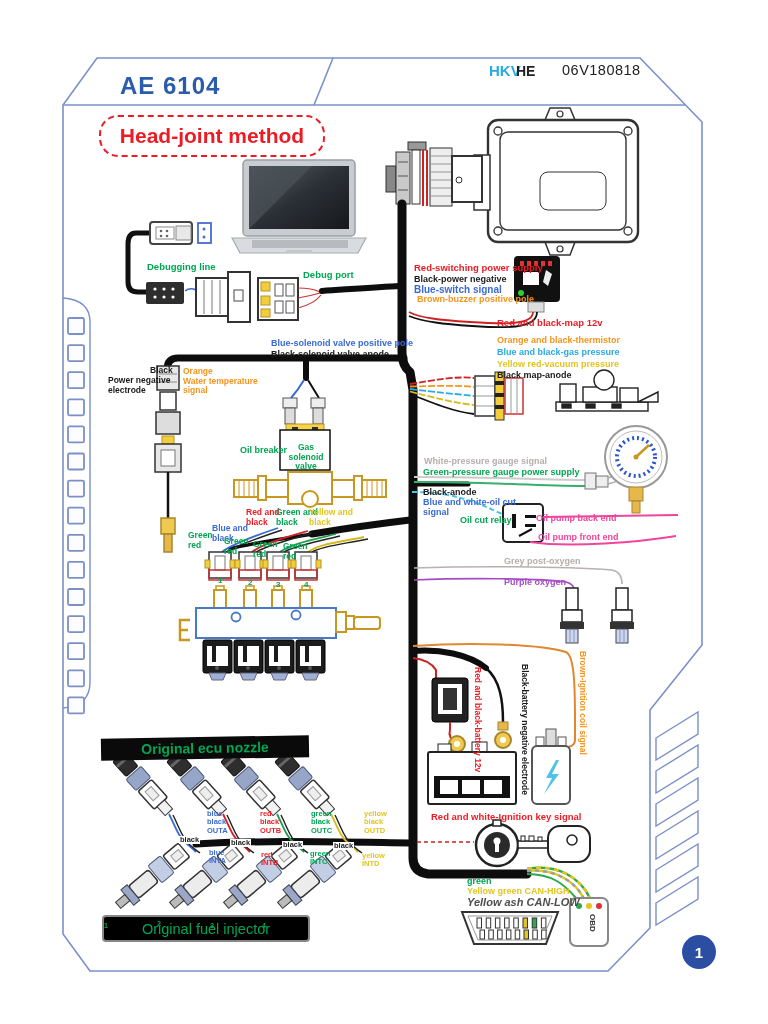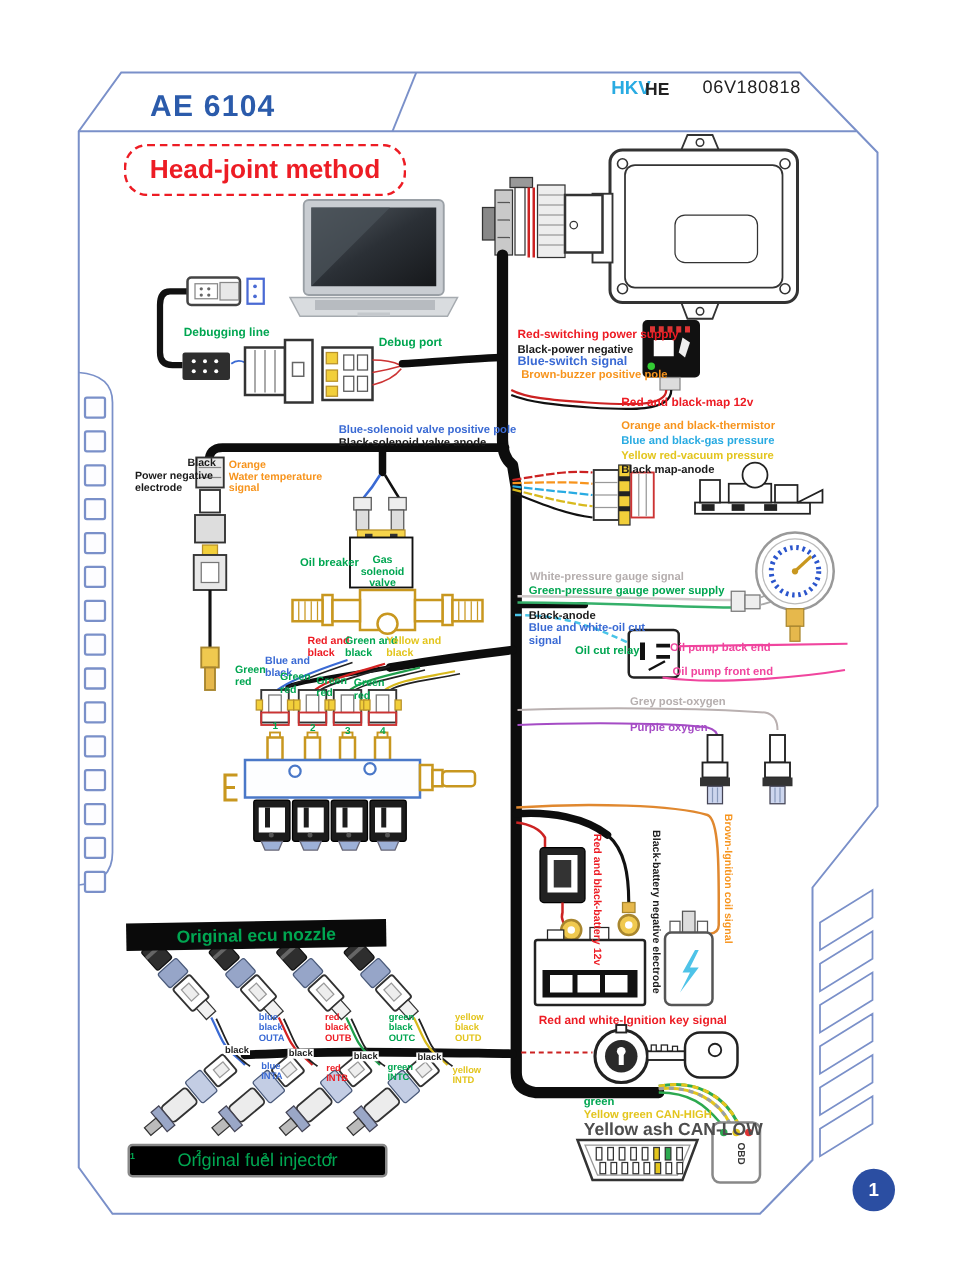--- a/index.html
+++ b/index.html
@@ -597,21 +597,21 @@
       <div class="lbl" style="left: 218px; top: 577px; color: rgb(0, 166, 81); font-size: 8px;">1</div>
       <div class="lbl" style="left: 248px; top: 579px; color: rgb(0, 166, 81); font-size: 8px;">2</div>
       <div class="lbl" style="left: 276px; top: 581px; color: rgb(0, 166, 81); font-size: 8px;">3</div>
       <div class="lbl" style="left: 304px; top: 581px; color: rgb(0, 166, 81); font-size: 8px;">4</div>
       <div class="lbl" style="left: 482px; top: 667px; color: rgb(237, 28, 36); font-size: 8.5px; transform: rotate(90deg); transform-origin: 0px 0px;">Red and black-battery 12v</div>
       <div class="lbl" style="left: 529px; top: 664px; color: rgb(26, 26, 26); font-size: 8.5px; transform: rotate(90deg); transform-origin: 0px 0px;">Black-battery negative electrode</div>
       <div class="lbl" style="left: 587px; top: 651px; color: rgb(247, 148, 29); font-size: 8.5px; transform: rotate(90deg); transform-origin: 0px 0px;">Brown-Ignition coil signal</div>
       <div class="lbl" style="left: 431px; top: 812px; color: rgb(237, 28, 36); font-size: 9.5px;">Red and white-Ignition key signal</div>
       <div class="lbl" style="left: 467px; top: 876px; color: rgb(0, 166, 81); font-size: 9px;">green</div>
       <div class="lbl" style="left: 467px; top: 886px; color: rgb(227, 197, 29); font-size: 9px;">Yellow green CAN-HIGH</div>
-      <div class="lbl" style="left: 467px; top: 896px; color: rgb(77, 77, 77); font-size: 14px;">Yellow ash CAN-LOW</div>
+      <div class="lbl" style="left: 467px; top: 896px; color: rgb(77, 77, 77); font-size: 11px; font-style: italic;">Yellow ash CAN-LOW</div>
       <div class="lbl" style="left: 207px; top: 810px; color: rgb(58, 106, 212); font-size: 7.5px;">blue
 black
 OUTA</div>
       <div class="lbl" style="left: 260px; top: 810px; color: rgb(237, 28, 36); font-size: 7.5px;">red
 black
 OUTB</div>
       <div class="lbl" style="left: 311px; top: 810px; color: rgb(0, 166, 81); font-size: 7.5px;">green
 black
 OUTC</div>
       <div class="lbl" style="left: 364px; top: 810px; color: rgb(227, 197, 29); font-size: 7.5px;">yellow

